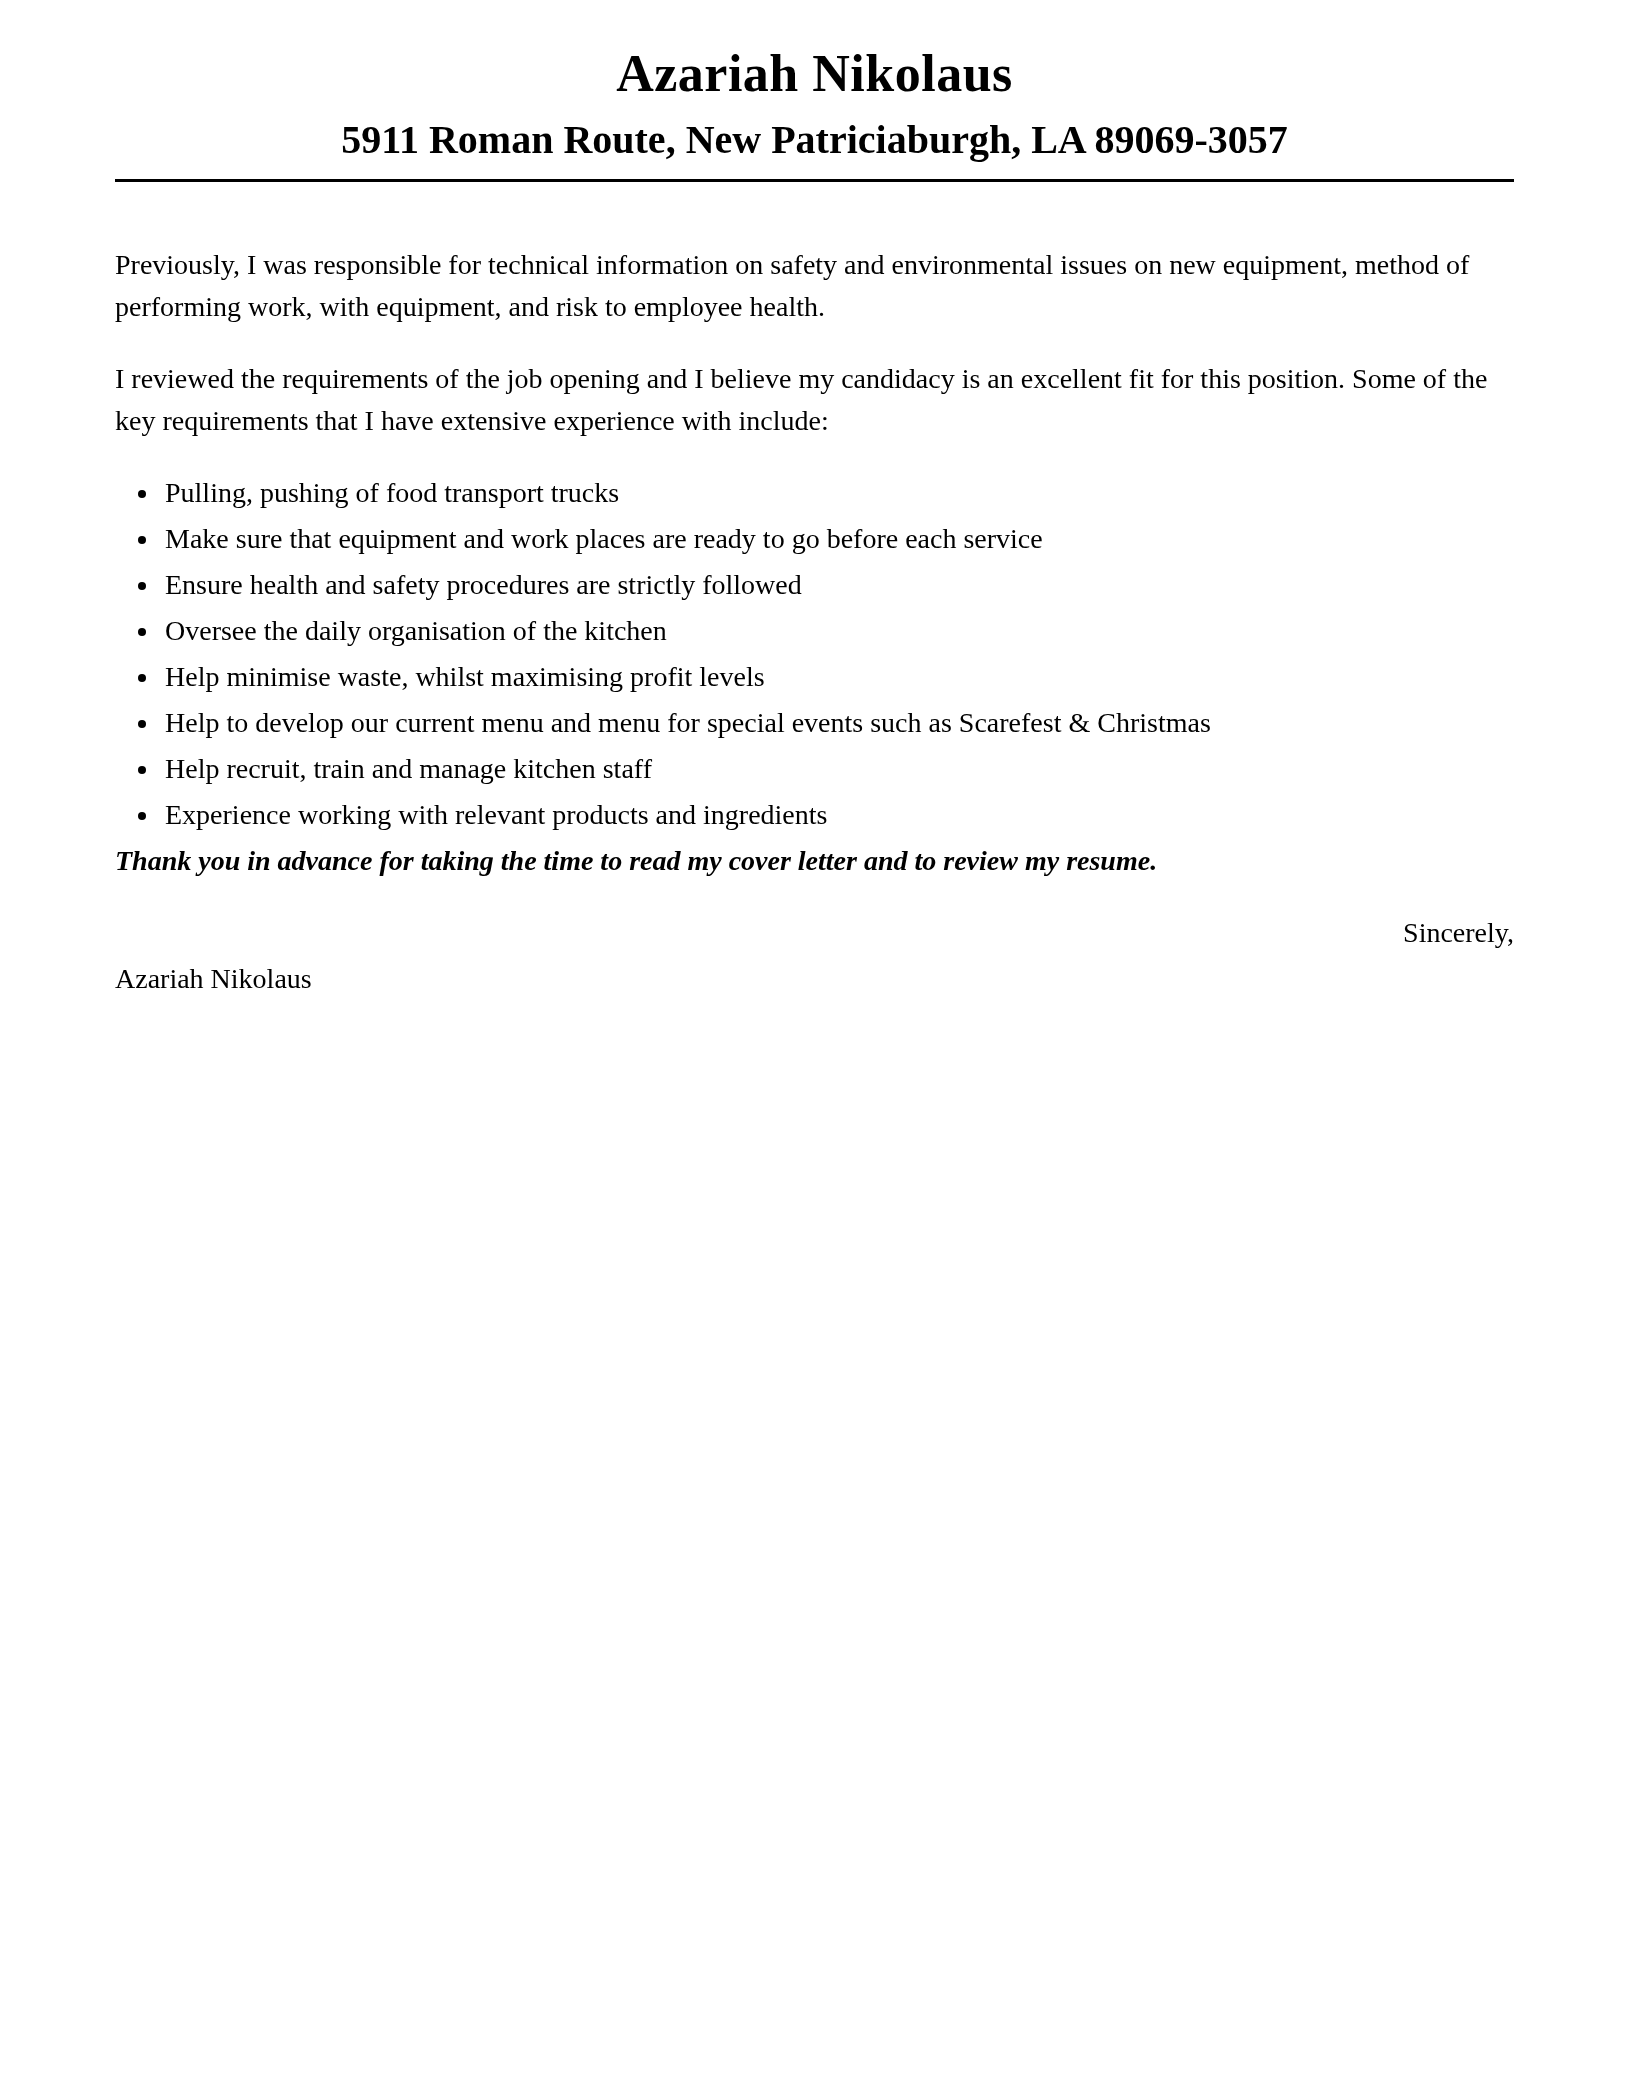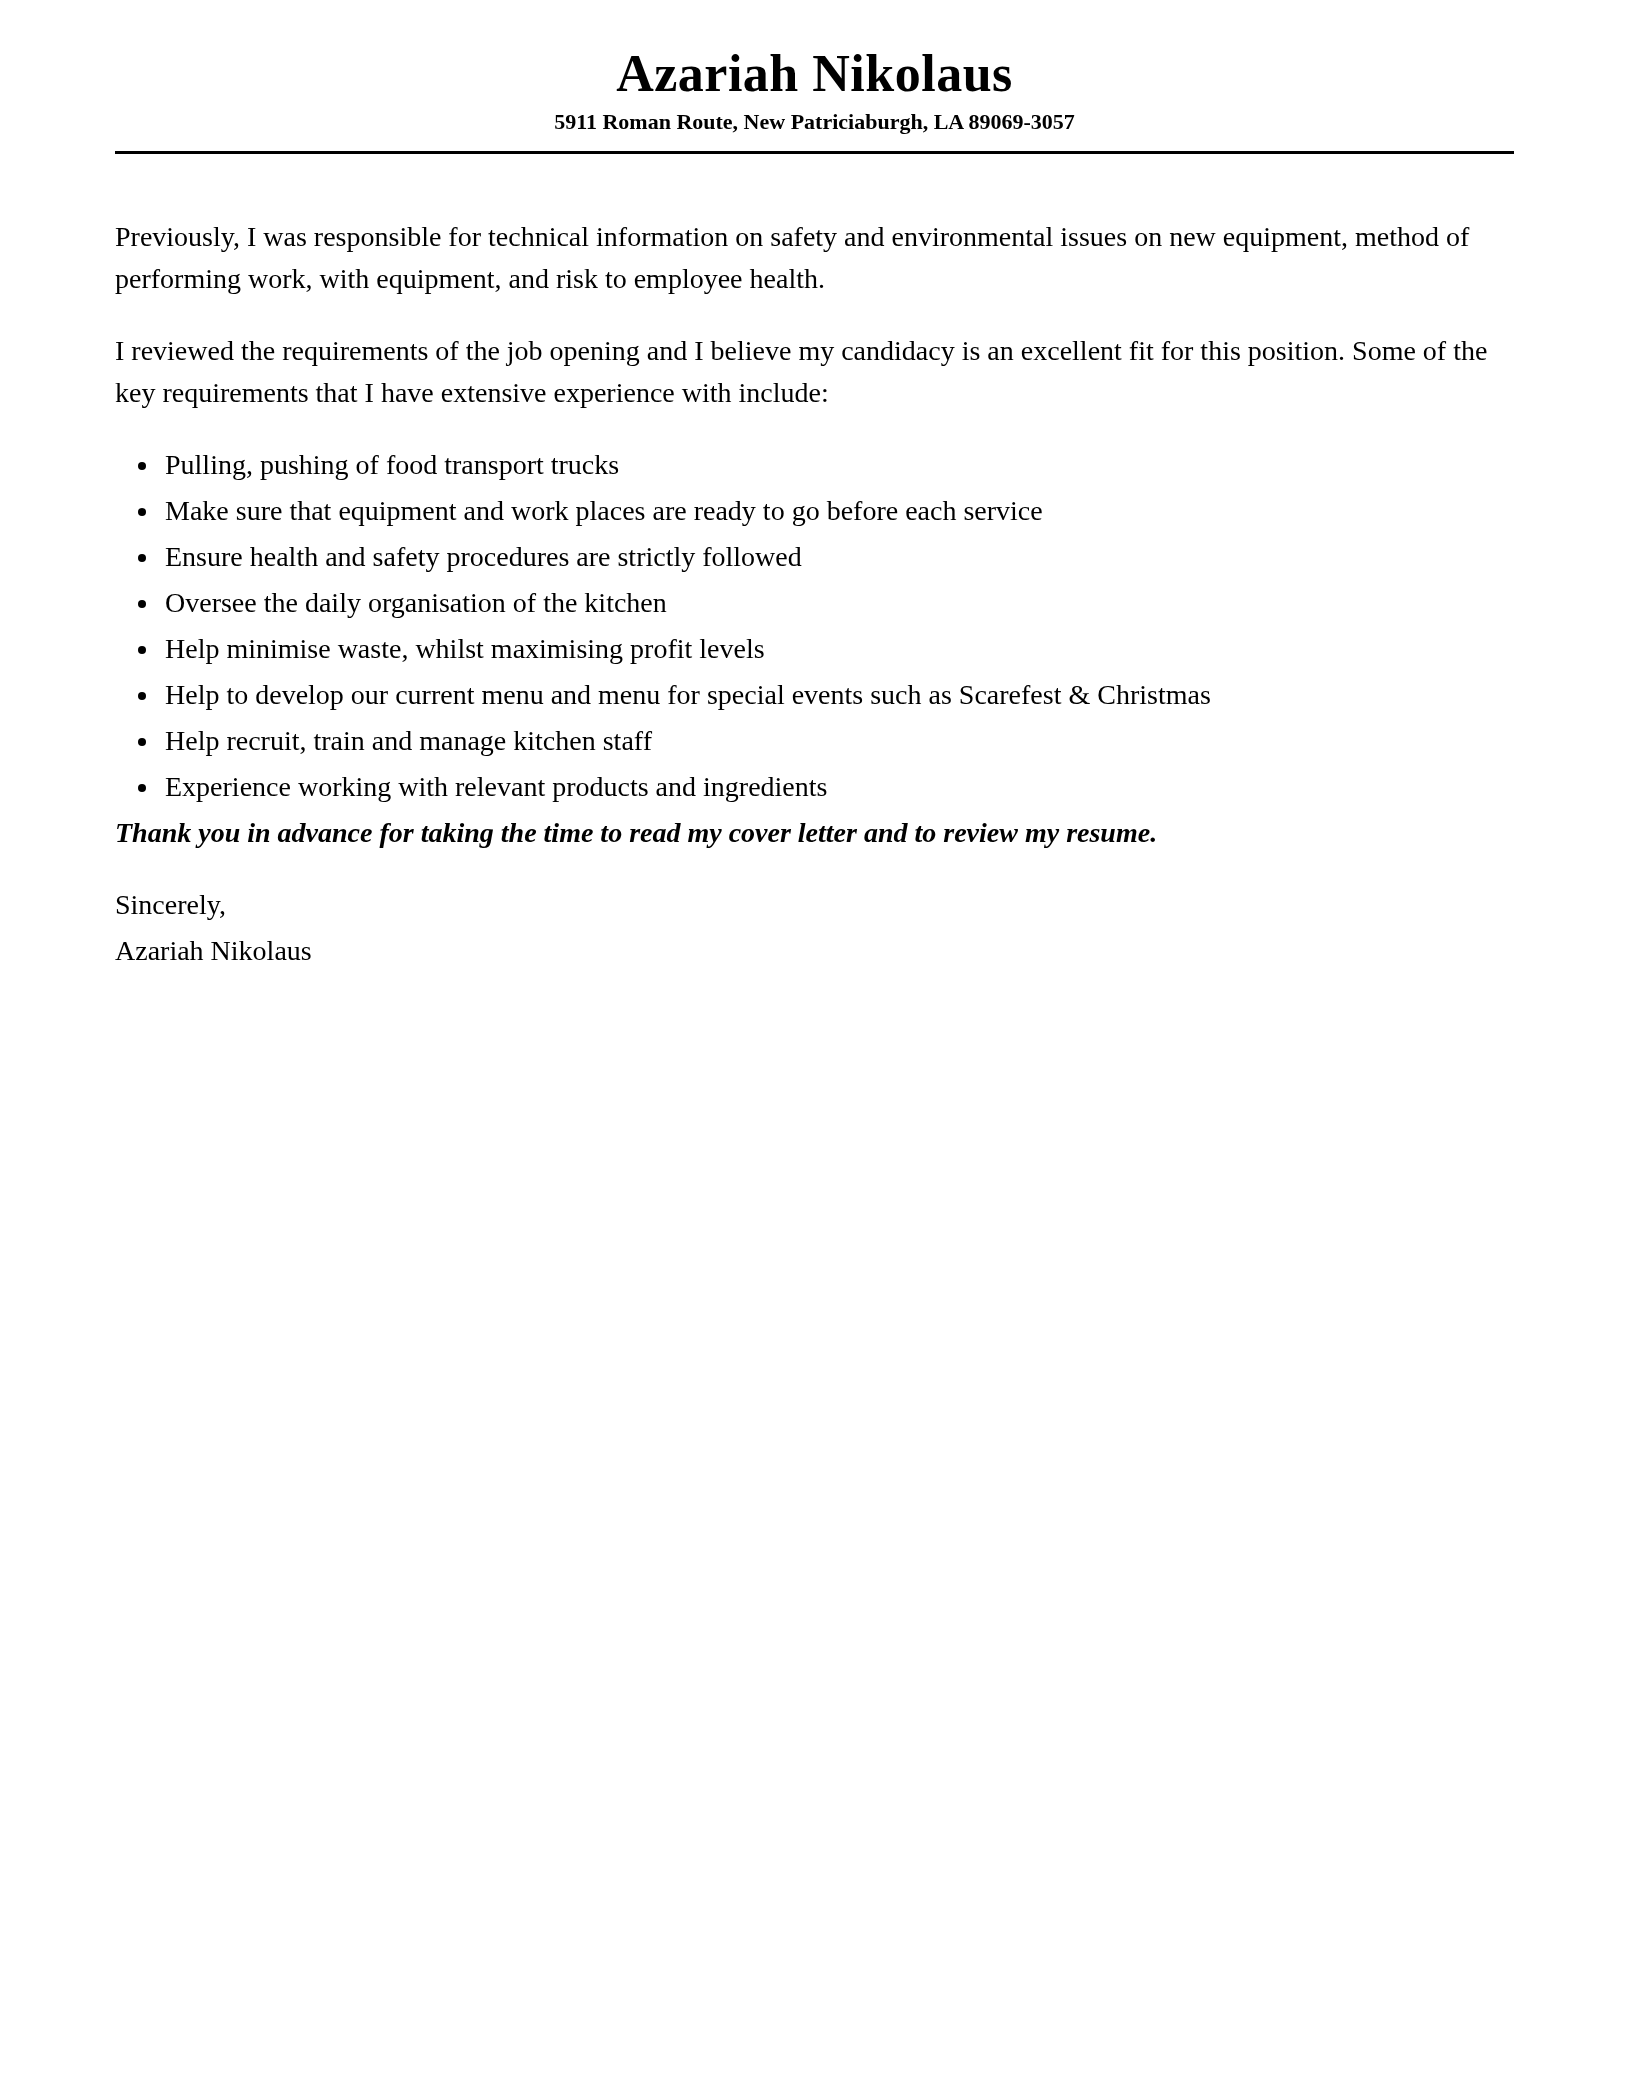--- a/index.html
+++ b/index.html
@@ -20,23 +20,23 @@
     text-align: center;
   }
   .sender-name {
     font-size: 52px;
     font-weight: bold;
     margin: 0;
     line-height: 1.15;
     letter-spacing: 0.5px;
   }
   .sender-address {
-    font-size: 22px;
+    font-size: 40px;
     font-weight: bold;
-    margin-top: 5px;
+    margin-top: 12px;
   }
   .divider {
     border: none;
     border-top: 3px solid #000000;
     margin: 16px 0 0 0;
   }
   .letter-body {
     font-size: 28px;
     line-height: 1.5;
     margin-top: 62px;
@@ -59,20 +59,21 @@
     margin: 0 0 4px 0;
     padding-left: 4px;
   }
   .closing {
     margin-top: 52px;
     margin-bottom: 36px;
     font-style: italic;
   }
   .signoff {
     margin-bottom: 4px !important;
+    text-align: right;
   }
   .signature {
     margin: 0 !important;
   }
 </style>
 </head>
 <body>
 
 <div class="page">
 

